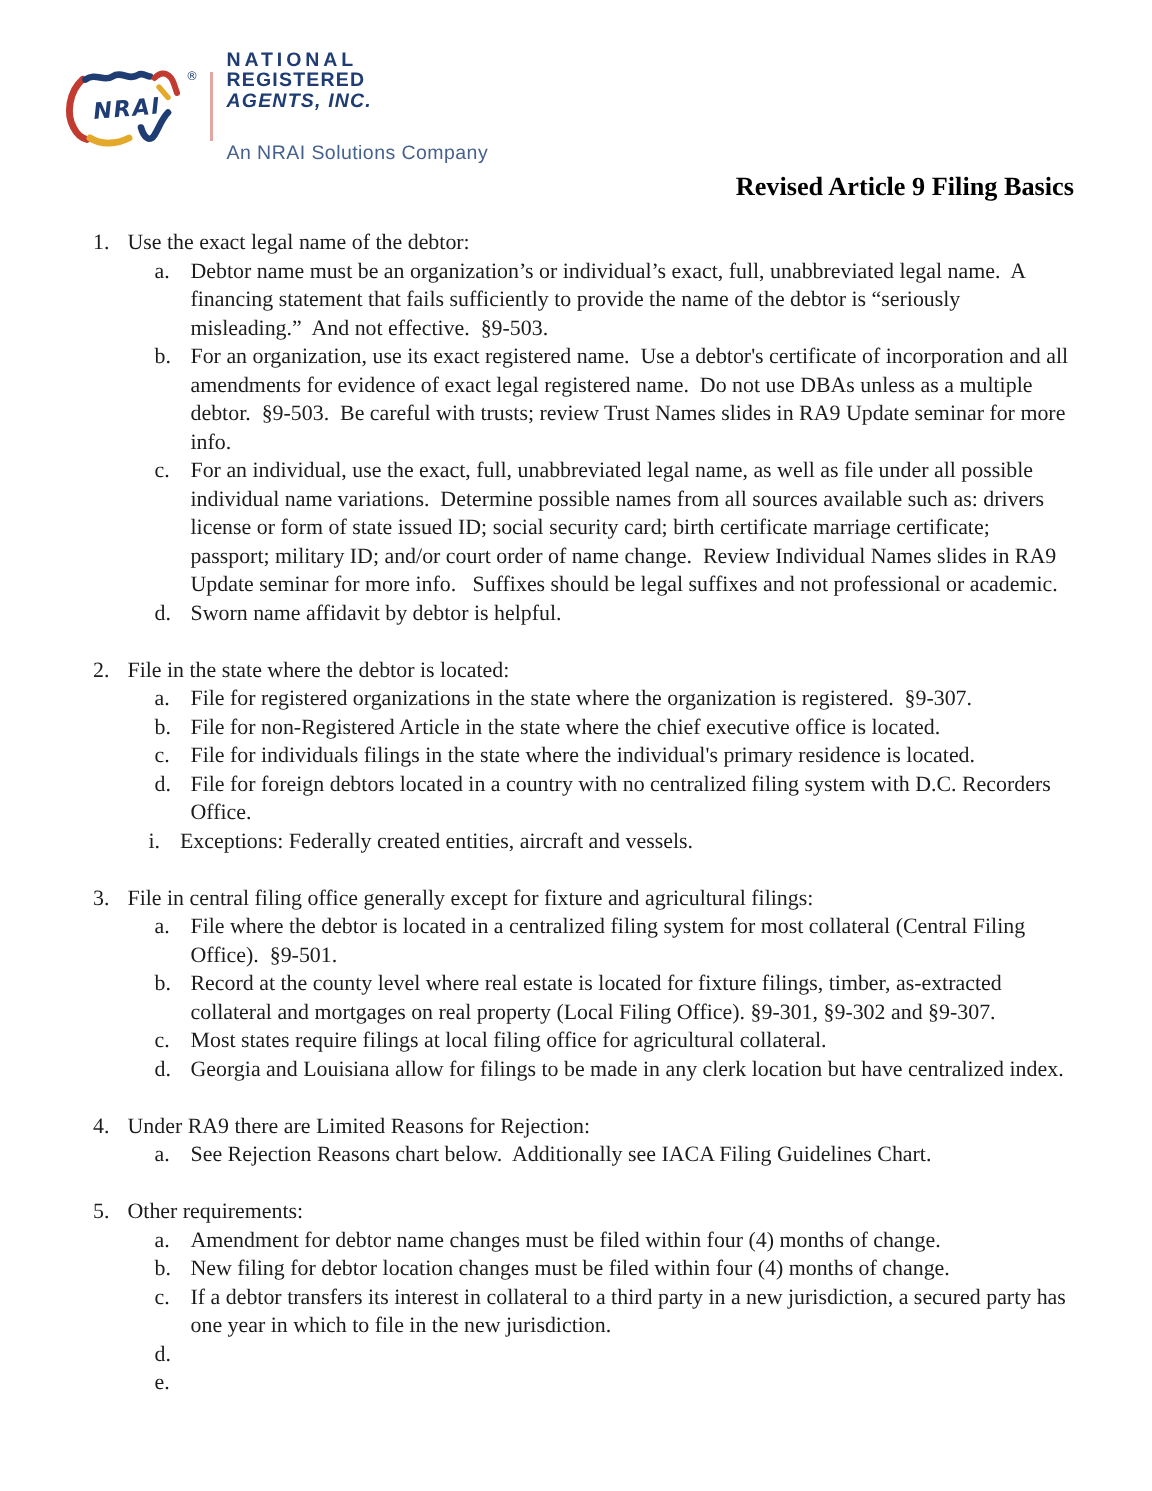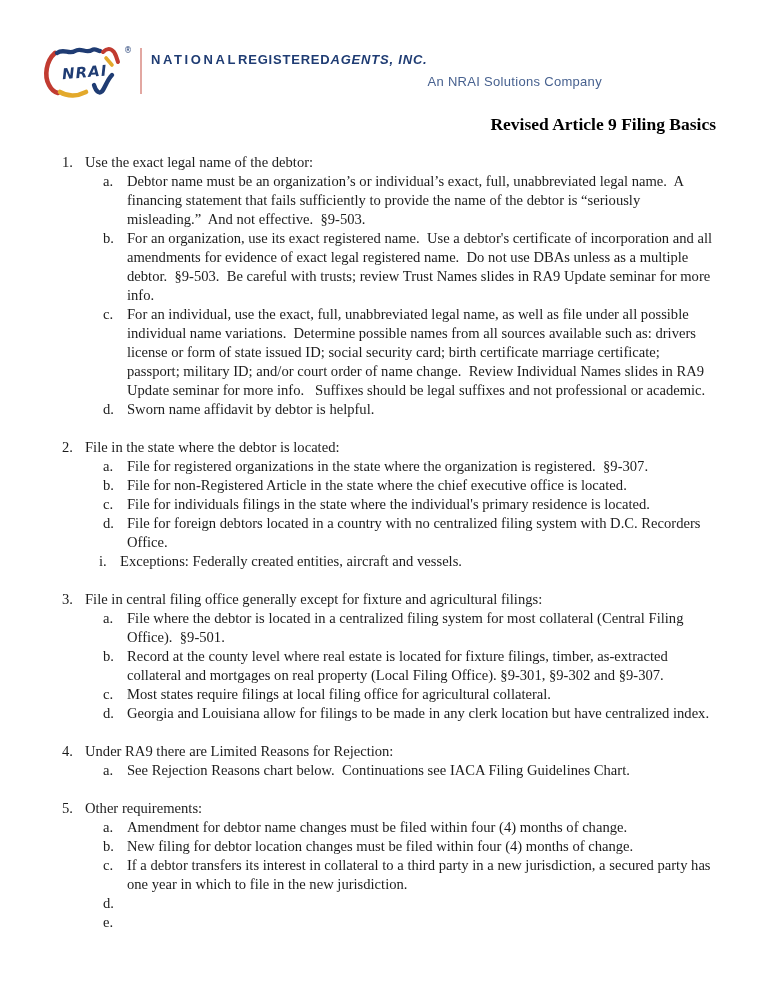--- a/index.html
+++ b/index.html
@@ -7,21 +7,21 @@
     width:768px;height:994px;overflow:hidden;
     font-family:"Liberation Serif","DejaVu Serif",serif;
     color:#1c1c1c;
   }
   .page{width:768px;height:994px;background:#fff;box-sizing:border-box;padding:42px 52px 0 40px;}
 
   
   .logo{display:flex;align-items:center;height:58px;margin-bottom:14px;}
   .logo-map{width:96px;height:58px;flex:0 0 auto;}
   .logo-divider{width:2px;height:46px;background:#e2a7a1;margin:0 9px 0 4px;flex:0 0 auto;}
-  .logo-textblock{display:flex;justify-content:flex-end;}
+  .logo-textblock{display:flex;flex-direction:column;justify-content:flex-end;}
   .logo-line{
     font-family:"Liberation Sans","DejaVu Sans",sans-serif;
     font-weight:bold;color:#1f3c73;font-size:13px;line-height:13.5px;
   }
   .logo-line.l1{letter-spacing:2.6px;}
   .logo-line.l2{letter-spacing:0.8px;}
   .logo-line.l3{letter-spacing:0.8px;font-style:italic;}
   .logo-tagline{
     font-family:"Liberation Sans","DejaVu Sans",sans-serif;
     font-size:13px;color:#47618f;letter-spacing:0.3px;margin-top:21px;
@@ -150,21 +150,21 @@
           <span class="item-text">Georgia and Louisiana allow for filings to be made in any clerk location but have centralized index.</span>
         </div>
       </section>
       <section class="outline-section">
         <div class="sec-row">
           <span class="sec-marker">4.</span>
           <span class="sec-text">Under RA9 there are Limited Reasons for Rejection:</span>
         </div>
         <div class="item-row">
           <span class="item-marker">a.</span>
-          <span class="item-text">See Rejection Reasons chart below.  Continuations see IACA Filing Guidelines Chart.</span>
+          <span class="item-text">See Rejection Reasons chart below.  Additionally see IACA Filing Guidelines Chart.</span>
         </div>
       </section>
       <section class="outline-section">
         <div class="sec-row">
           <span class="sec-marker">5.</span>
           <span class="sec-text">Other requirements:</span>
         </div>
         <div class="item-row">
           <span class="item-marker">a.</span>
           <span class="item-text">Amendment for debtor name changes must be filed within four (4) months of change.</span>

